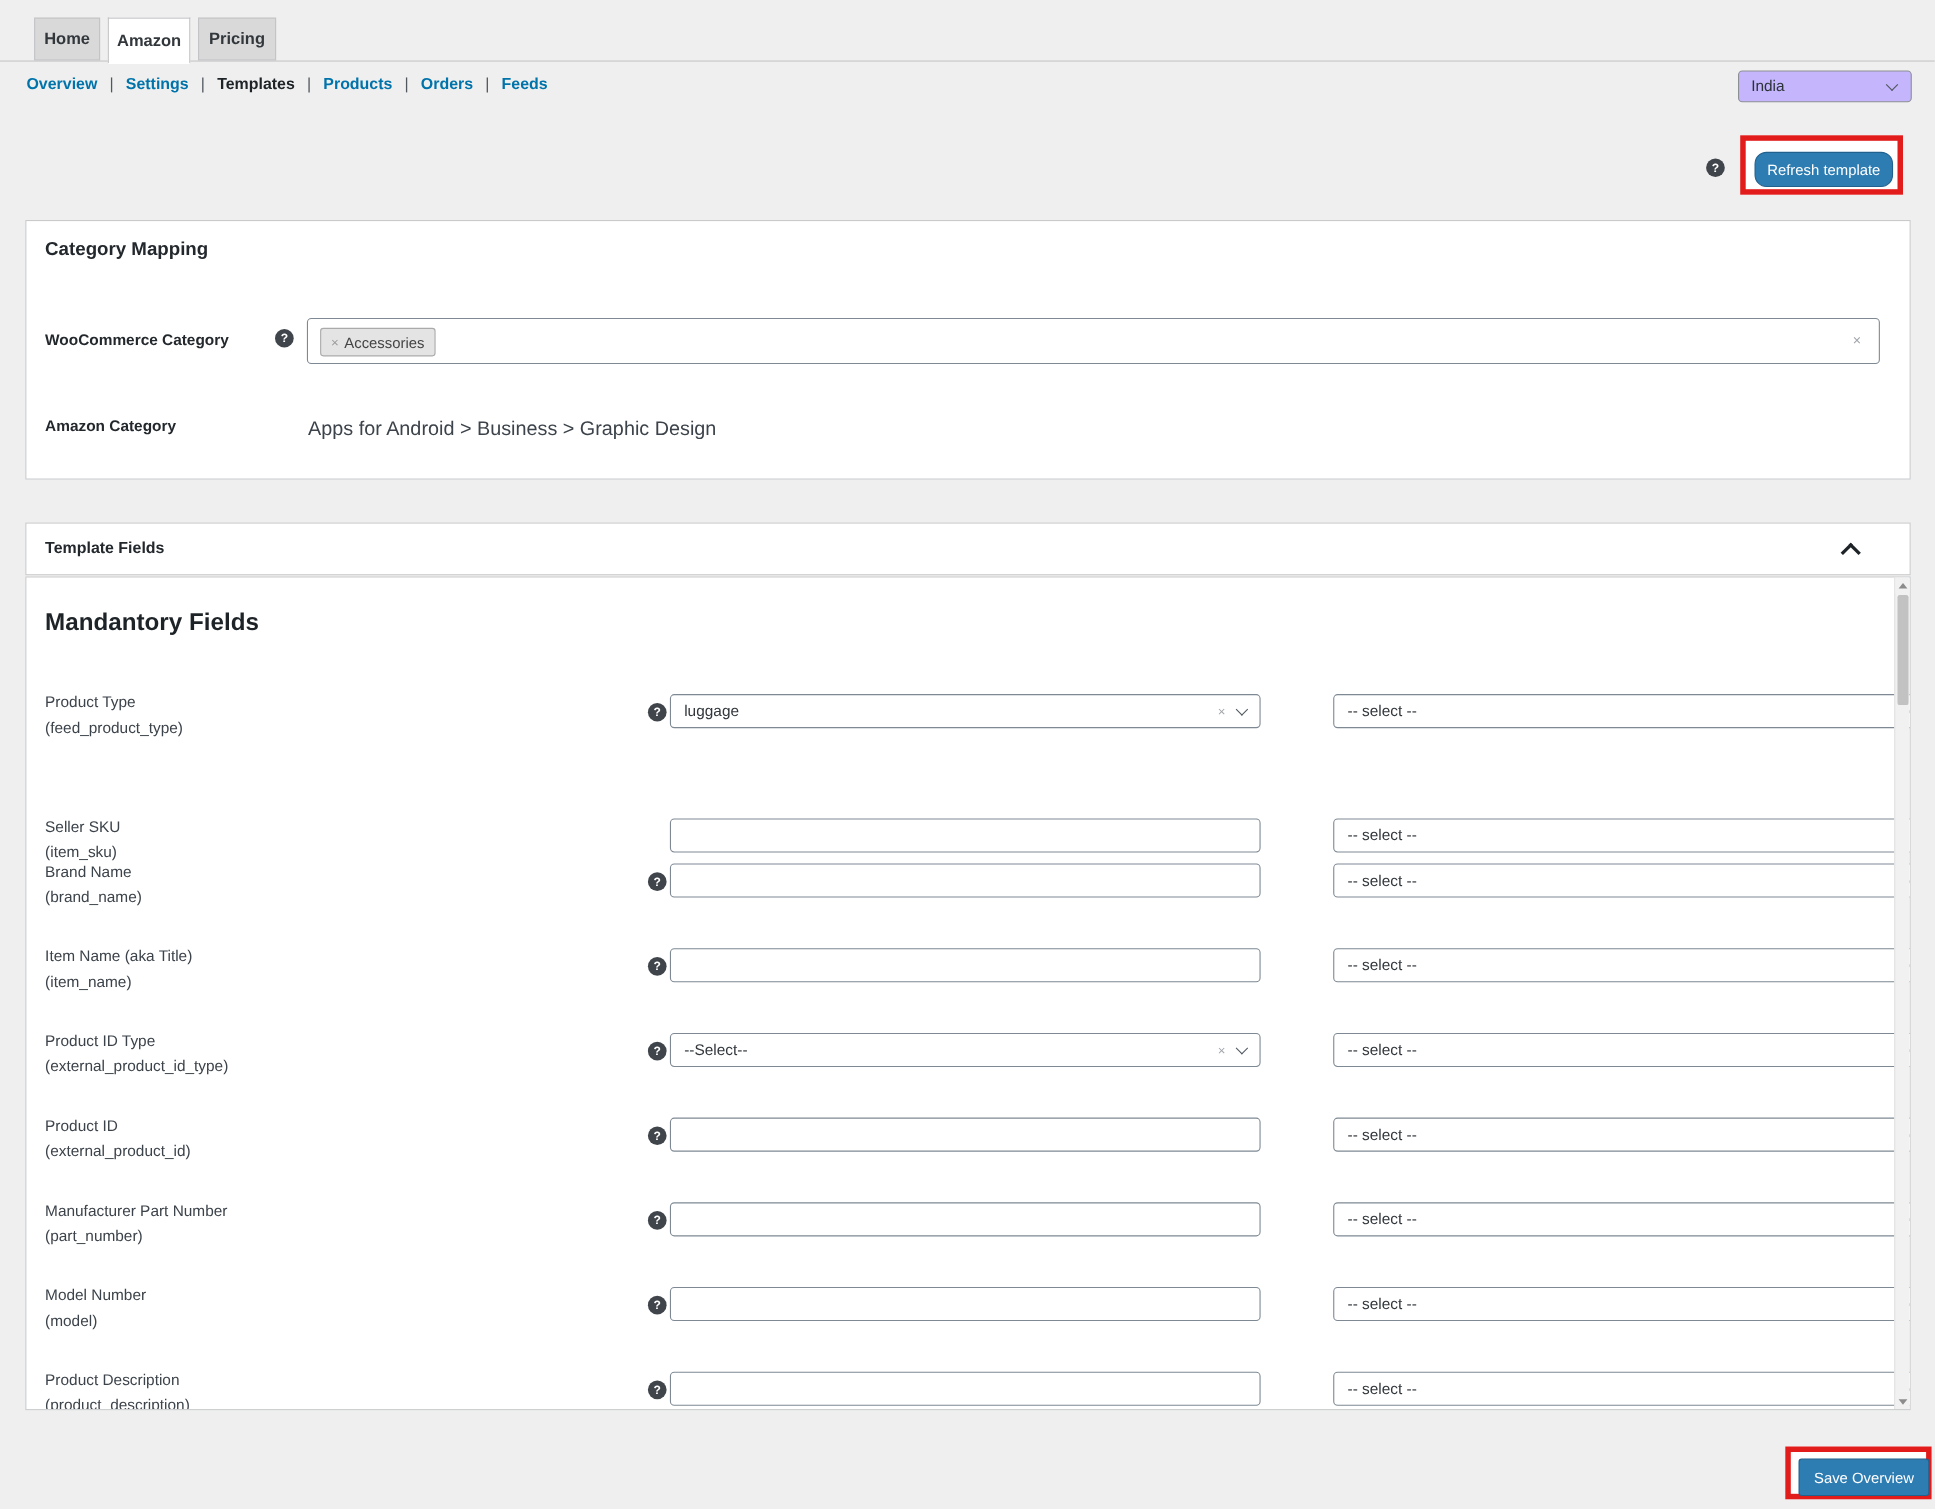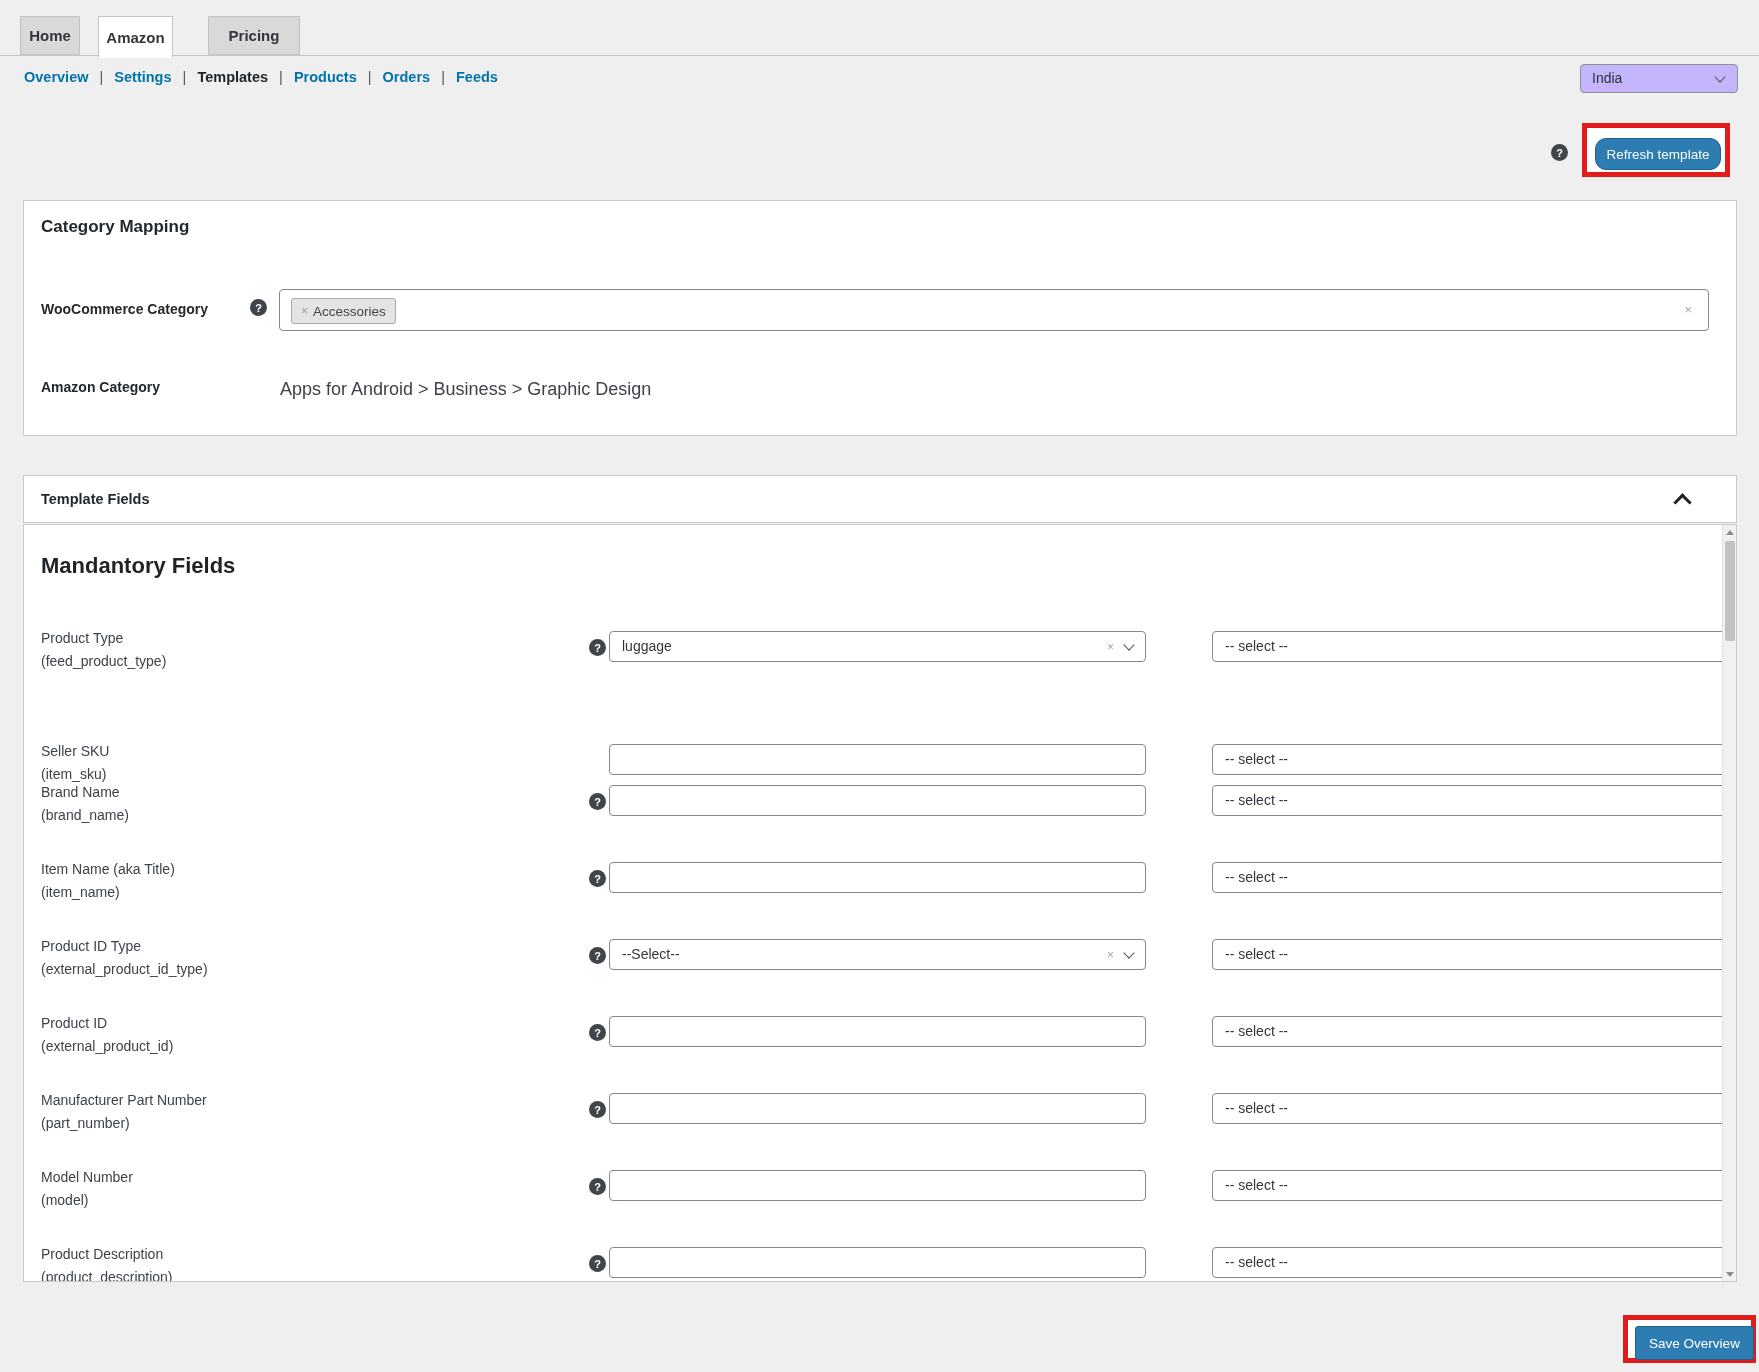--- a/index.html
+++ b/index.html
@@ -79,23 +79,23 @@
               border-top:5px solid #8c8c8c; }
   .sthumb { position:absolute; left:2px; top:16px; width:10px; height:100px; background:#c2c2c2;
             border-radius:2px; cursor:pointer; }
 </style>
 </head>
 <body>
 
 <div id="page">
 
   <div class="tabline"></div>
-  <div class="tab" style="left:20px; width:60px;">Home</div>
+  <div class="tab" style="left:31px; width:60px;">Home</div>
   <div class="tab active" style="left:98px; width:75px;">Amazon</div>
-  <div class="tab" style="left:180px; width:92px;margin-left:28px;">Pricing</div>
+  <div class="tab" style="left:180px; width:71px;">Pricing</div>
 
   <div class="subnav">
     <a>Overview</a>
     <span class="sep">|</span>
     <a>Settings</a>
     <span class="sep">|</span>
     <span class="current">Templates</span>
     <span class="sep">|</span>
     <a>Products</a>
     <span class="sep">|</span>

